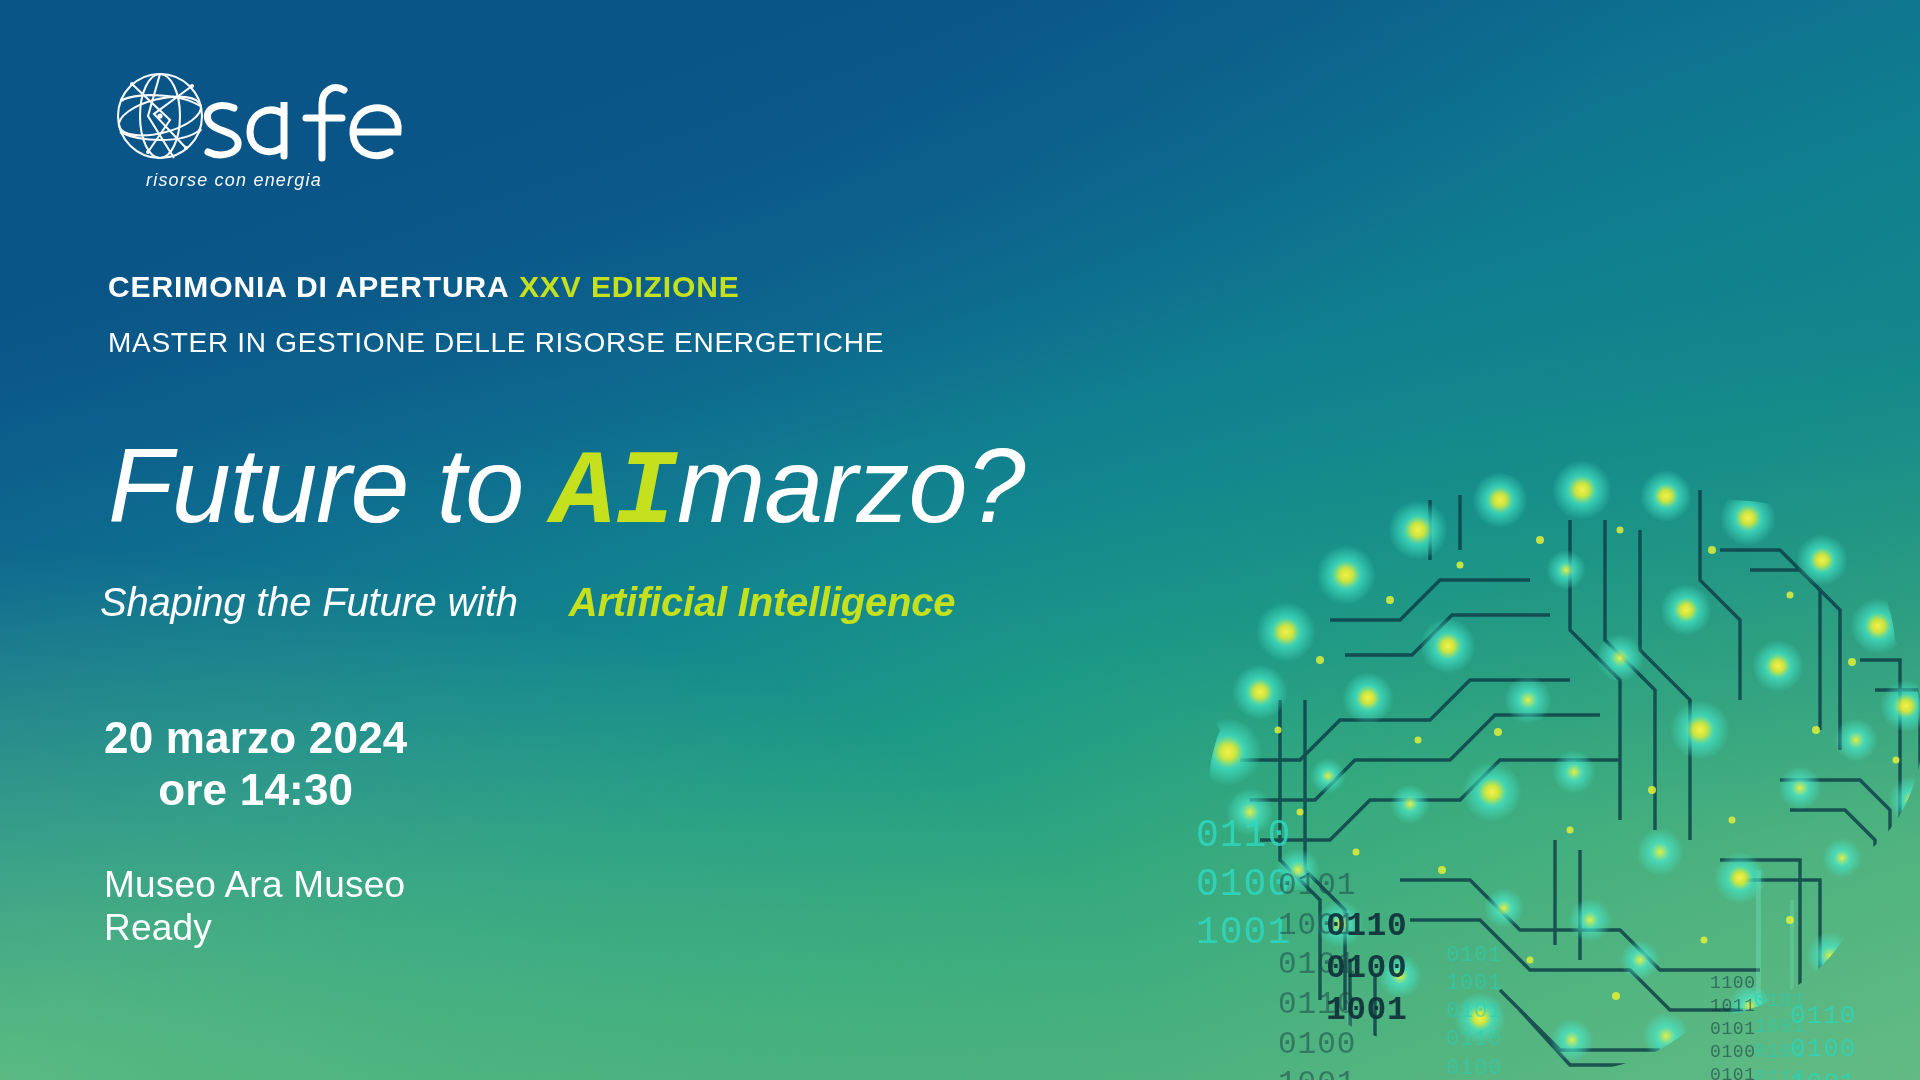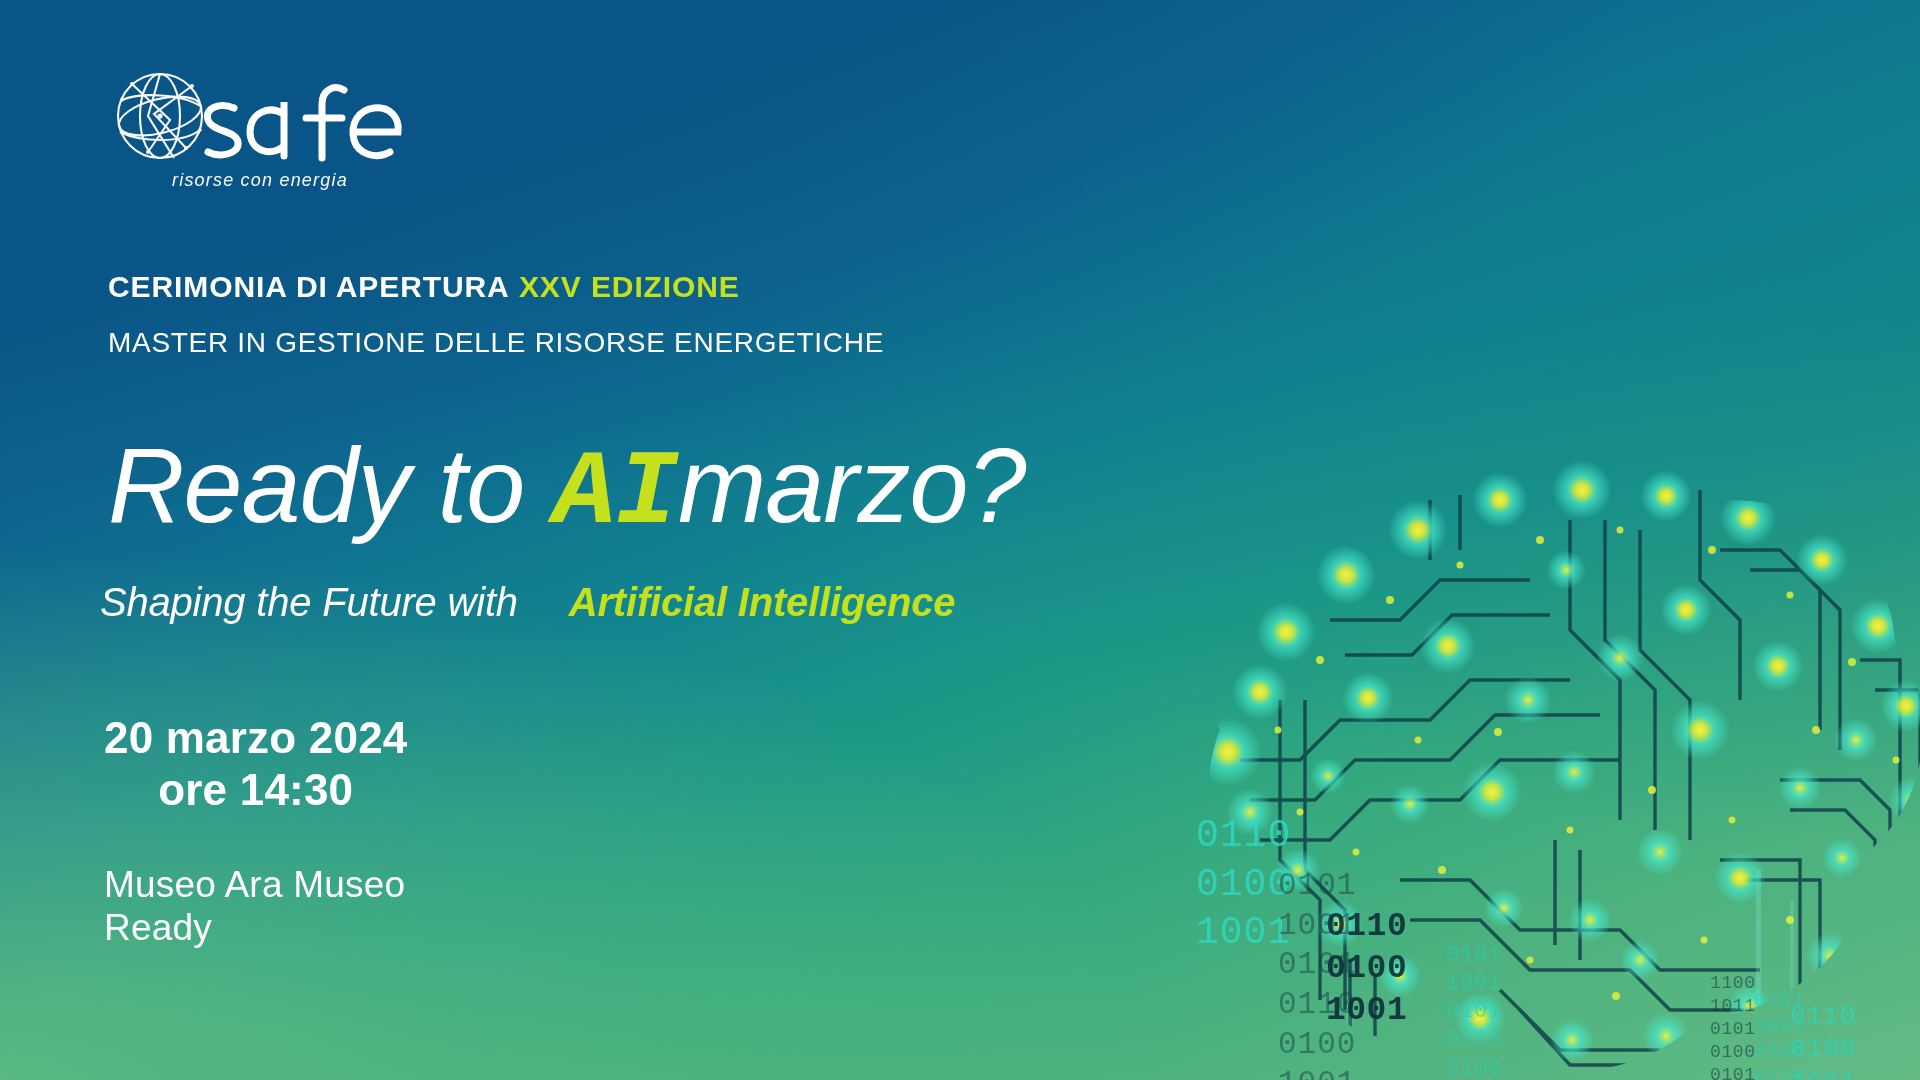--- a/index.html
+++ b/index.html
@@ -50,21 +50,20 @@
     left: 38px;
     top: 108px;
     color: #ffffff;
     font-family: "Liberation Sans", sans-serif;
     font-style: italic;
     font-size: 18px;
     letter-spacing: 1.2px;
     font-weight: 400;
     white-space: nowrap;
     opacity: 0.97;
-    margin-left: 26px;
   }
 
   
   .kicker {
     position: absolute;
     left: 108px;
     top: 270px;
     font-size: 30px;
     font-weight: 700;
     letter-spacing: 0.9px;
@@ -265,21 +264,21 @@
     <div class="logo-tagline">risorse con energia</div>
   </div>
 
   <div class="kicker">
     <span>CERIMONIA DI APERTURA</span><span>&nbsp;</span><span class="accent">XXV EDIZIONE</span>
   </div>
 
   <div class="subkicker">MASTER IN GESTIONE DELLE RISORSE ENERGETICHE</div>
 
   <div class="main-title">
-    <span>Ready to </span><span class="accent">AI</span><span>marzo?</span>
+    <span>Future to </span><span class="accent">AI</span><span>marzo?</span>
   </div>
 
   <div class="sub-title">
     <span>Shaping the Future with </span><span class="accent">Artificial Intelligence</span>
   </div>
 
   <div class="datetime">
     <div>20 marzo 2024</div>
     <div>ore 14:30</div>
   </div>

